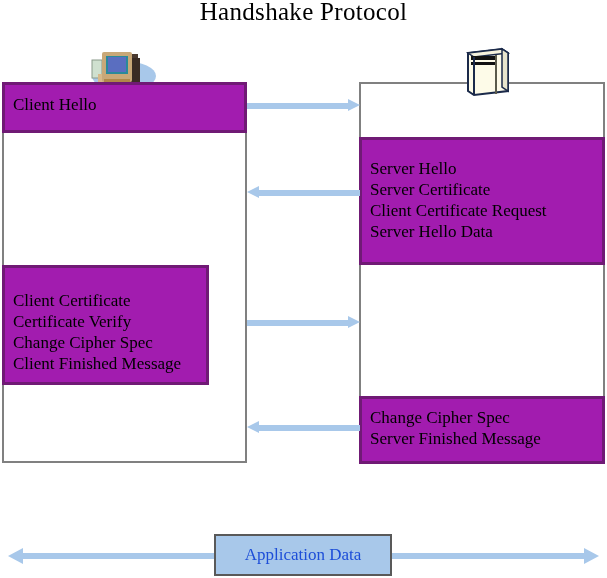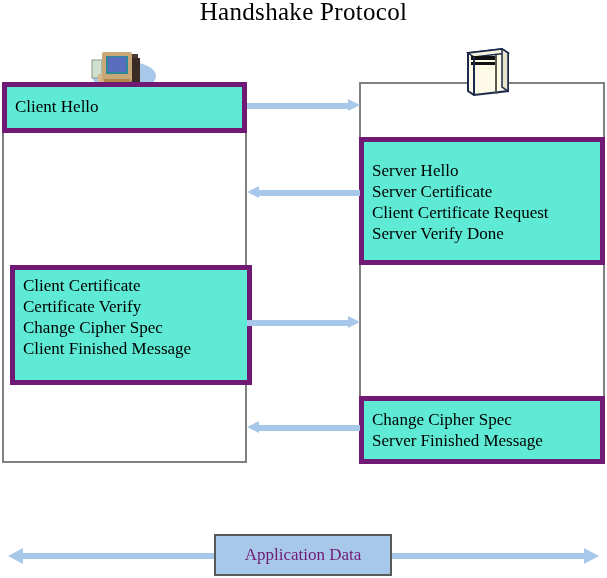--- a/index.html
+++ b/index.html
@@ -53,44 +53,44 @@
   #server-column {
     left: 359px;
     top: 82px;
     width: 246px;
     height: 382px;
   }
 
   
   .msg-block {
     position: absolute;
-    background: #5eead4;
-    border: 5px solid #701a75;
+    background: #a21caf;
+    border: 3px solid #701a75;
     box-sizing: border-box;
     padding: 4px 6px 4px 8px;
     color: #000000;
     font-size: 17px;
     line-height: 21px;
     white-space: nowrap;
   }
   .msg-line { display: block; }
 
   #client-block-1 {
     left: 2px;
     top: 82px;
     width: 245px;
     height: 51px;
     padding-top: 9px;
   }
   #client-block-2 {
-    left: 10px;
+    left: 2px;
     top: 265px;
-    width: 242px;
+    width: 207px;
     height: 120px;
-    padding-top: 5px;
+    padding-top: 22px;
   }
   #server-block-1 {
     left: 359px;
     top: 137px;
     width: 246px;
     height: 128px;
     padding-top: 18px;
   }
   #server-block-2 {
     left: 359px;
@@ -169,21 +169,21 @@
   }
   #app-data-box {
     position: absolute;
     left: 214px;
     top: 534px;
     width: 178px;
     height: 42px;
     background: #a8c8ea;
     border: 2px solid #595959;
     box-sizing: border-box;
-    color: #701a75;
+    color: #1d4ed8;
     font-size: 17px;
     line-height: 38px;
     text-align: center;
     white-space: nowrap;
   }
 
   
   #client-icon {
     position: absolute;
     left: 84px;
@@ -246,21 +246,21 @@
     <span class="msg-line">Client Certificate</span>
     <span class="msg-line">Certificate Verify</span>
     <span class="msg-line">Change Cipher Spec</span>
     <span class="msg-line">Client Finished Message</span>
   </div>
 
   <div class="msg-block" id="server-block-1">
     <span class="msg-line">Server Hello</span>
     <span class="msg-line">Server Certificate</span>
     <span class="msg-line">Client Certificate Request</span>
-    <span class="msg-line">Server Verify Done</span>
+    <span class="msg-line">Server Hello Data</span>
   </div>
 
   <div class="msg-block" id="server-block-2">
     <span class="msg-line">Change Cipher Spec</span>
     <span class="msg-line">Server Finished Message</span>
   </div>
 
   <div class="arrow right" id="arrow-1">
     <div class="shaft"></div>
     <div class="head"></div>

